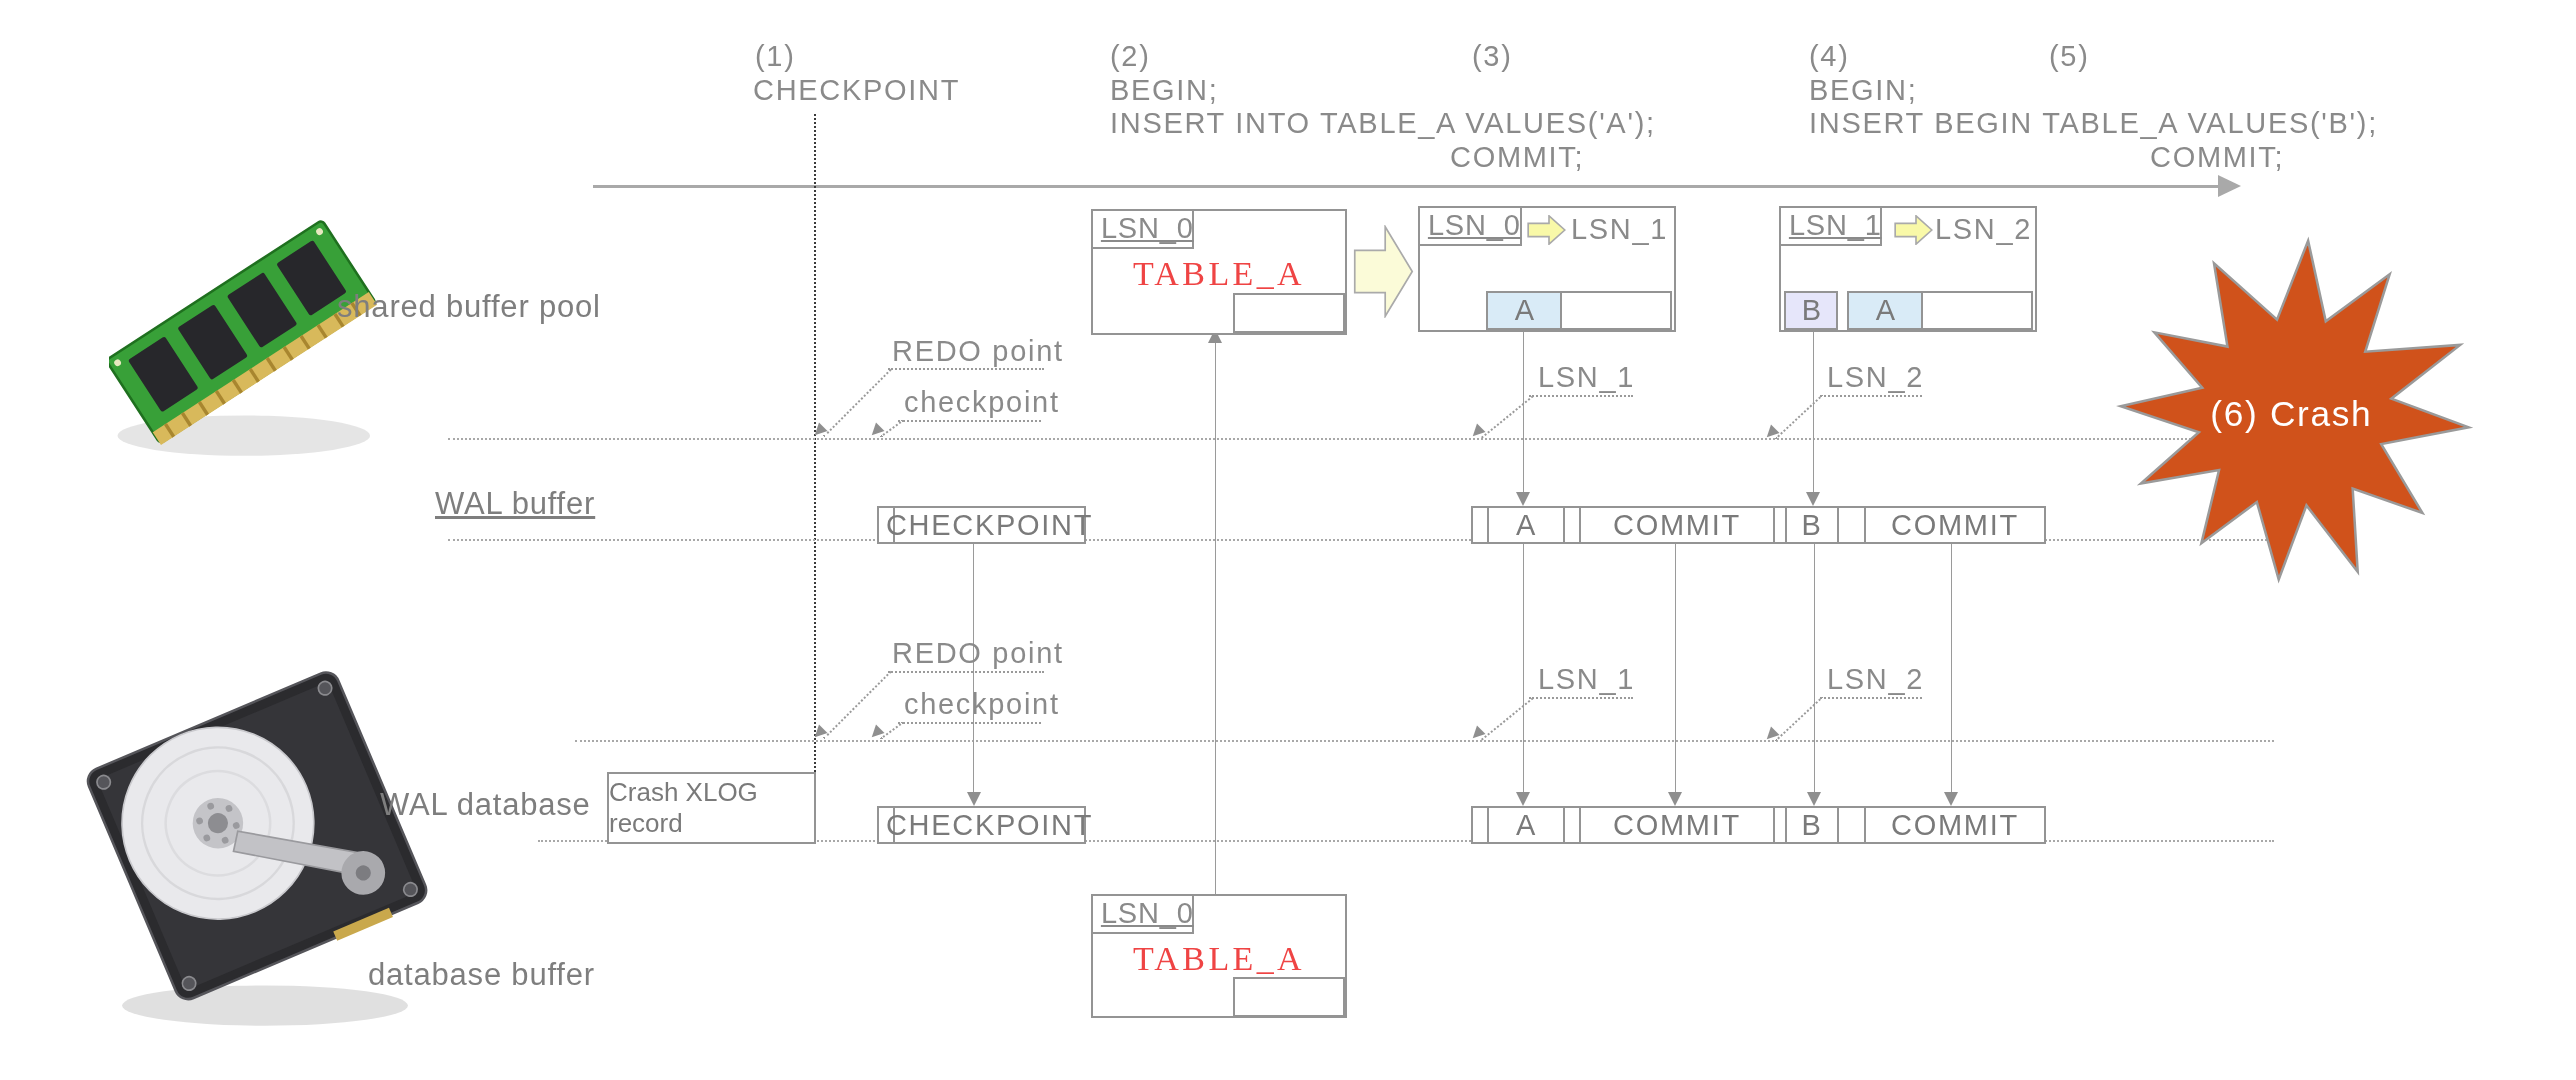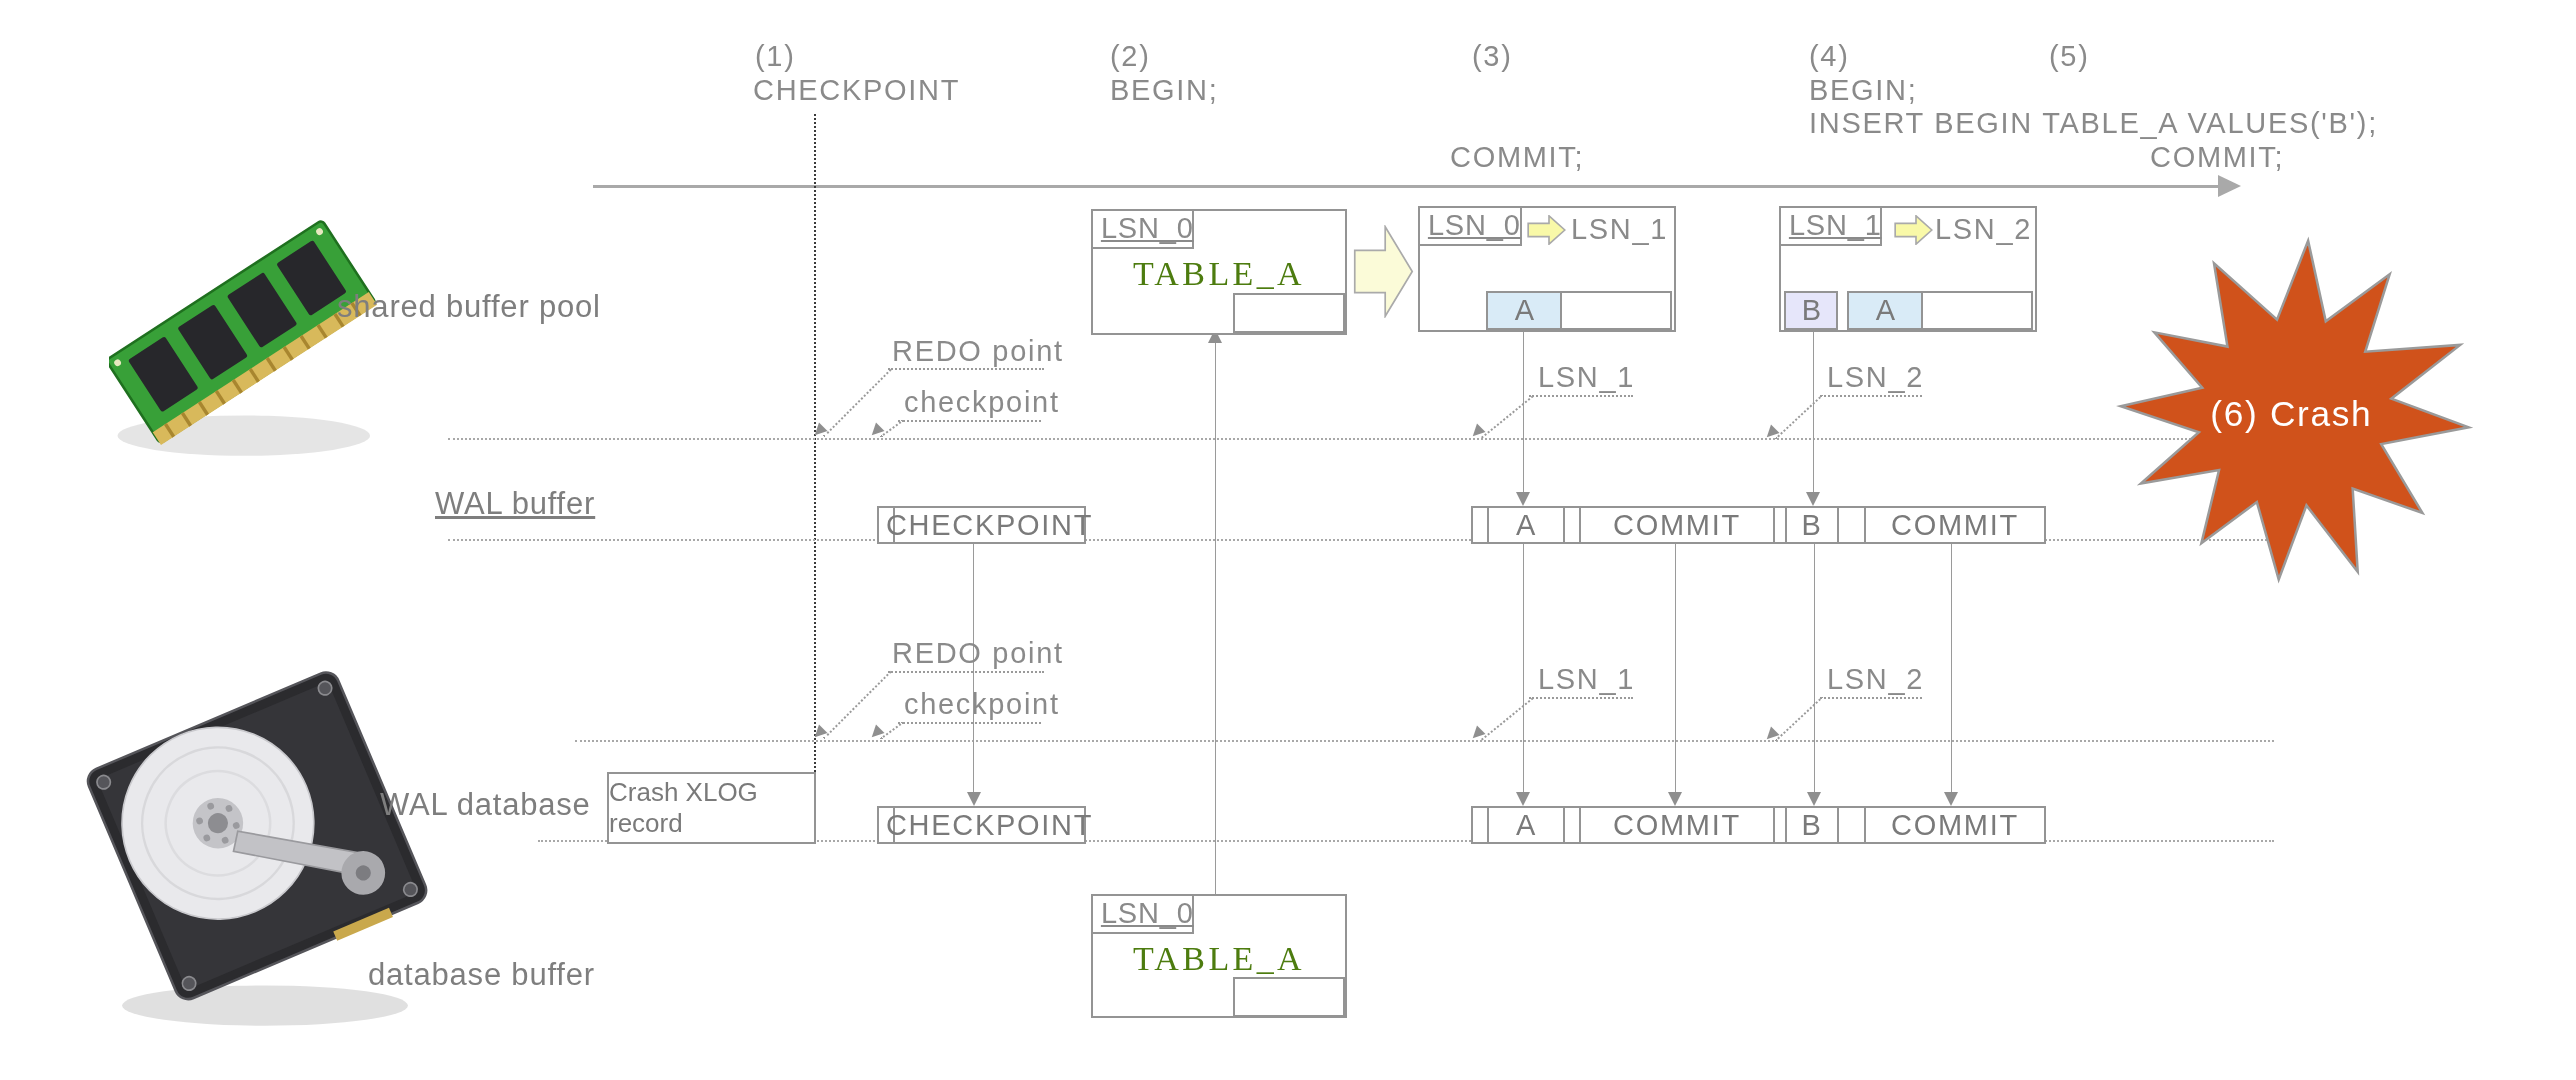--- a/index.html
+++ b/index.html
@@ -11,21 +11,21 @@
   .dash-v{position:absolute;width:0;border-left:2.5px dotted #3a3a3a;}
   .solid-v{position:absolute;width:0;border-left:1.7px solid #9a9a9a;}
   .tl{position:absolute;height:2.5px;background:#a9a9a9;}
   .ah-right{position:absolute;width:0;height:0;border-top:11px solid transparent;border-bottom:11px solid transparent;border-left:23px solid #a9a9a9;}
   .ah-down{position:absolute;width:0;height:0;border-left:7.6px solid transparent;border-right:7.6px solid transparent;border-top:14.3px solid #8f8f8f;}
   .ah-up{position:absolute;width:0;height:0;border-left:7.6px solid transparent;border-right:7.6px solid transparent;border-bottom:14.3px solid #8f8f8f;}
   .pagebox{position:absolute;border:2.5px solid #949494;background:#fff;}
   .lsntag{position:absolute;left:-2.5px;top:-2.5px;border:2.5px solid #949494;background:#fff;color:#8a8a8a;
           font-size:29px;letter-spacing:0.8px;display:flex;align-items:center;padding-left:8.4px;box-sizing:border-box;text-decoration:underline;}
   .tablename{position:absolute;width:100%;text-align:center;font-family:"Liberation Serif",serif;
-             font-size:34px;letter-spacing:3.4px;color:#4d7c0f;}
+             font-size:34px;letter-spacing:3.4px;color:#ef4444;}
   .cell{position:absolute;border:2.5px solid #949494;box-sizing:border-box;display:flex;align-items:center;justify-content:center;
         font-size:29px;color:#7a7a7a;background:#fff;}
   .gray{background:#dcdcdc;}
   .blue{background:#d9ebf7;}
   .lav{background:#e6e6fa;}
   .rec{position:absolute;border:2.5px solid #949494;box-sizing:border-box;display:flex;align-items:center;justify-content:center;
        font-size:29px;letter-spacing:1.7px;color:#7a7a7a;background:#fff;height:38px;}
   .leader-h{position:absolute;height:0;border-top:2.5px dotted #9a9a9a;}
   .leader-d{position:absolute;height:0;border-top:2.5px dotted #9a9a9a;transform-origin:left top;}
   .leader-ah{position:absolute;width:0;height:0;border-left:6.7px solid transparent;border-right:6.7px solid transparent;
@@ -93,20 +93,21 @@
 
   <div class="rowlabel" style="left:337px;top:271px;margin-top:20px;">shared buffer pool</div>
   <div class="rowlabel" style="left:435px;top:488px;text-decoration:underline;">WAL buffer</div>
   <div class="rowlabel" style="left:380px;top:789px;">WAL database</div>
   <div class="rowlabel" style="left:368px;top:959px;">database buffer</div>
 
   <div class="txt" style="left:755px;top:42px;">(1)</div>
   <div class="txt" style="left:753px;top:76px;">CHECKPOINT</div>
   <div class="txt" style="left:1110px;top:42px;">(2)</div>
   <div class="txt" style="left:1110px;top:76px;">BEGIN;</div>
+  <div class="txt" style="left:1110px;top:109px;">INSERT INTO TABLE_A VALUES('A');</div>
   <div class="txt" style="left:1450px;top:143px;">COMMIT;</div>
   <div class="txt" style="left:1472px;top:42px;">(3)</div>
   <div class="txt" style="left:1809px;top:42px;">(4)</div>
   <div class="txt" style="left:1809px;top:76px;">BEGIN;</div>
   <div class="txt" style="left:1809px;top:109px;">INSERT BEGIN TABLE_A VALUES('B');</div>
   <div class="txt" style="left:2150px;top:143px;">COMMIT;</div>
   <div class="txt" style="left:2049px;top:42px;">(5)</div>
 
   <div class="tl" style="left:593px;top:185px;width:1625px;"></div>
   <div class="ah-right" style="left:2218px;top:175px;"></div>

